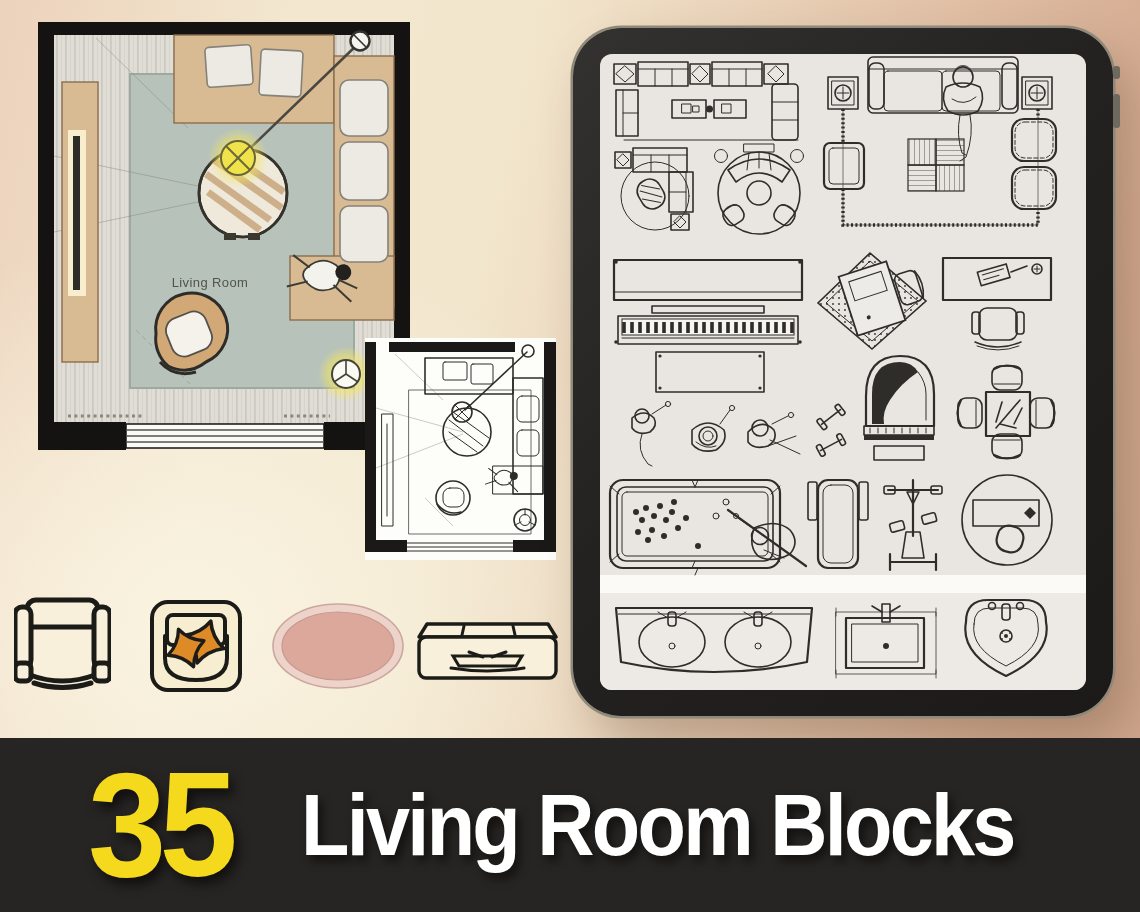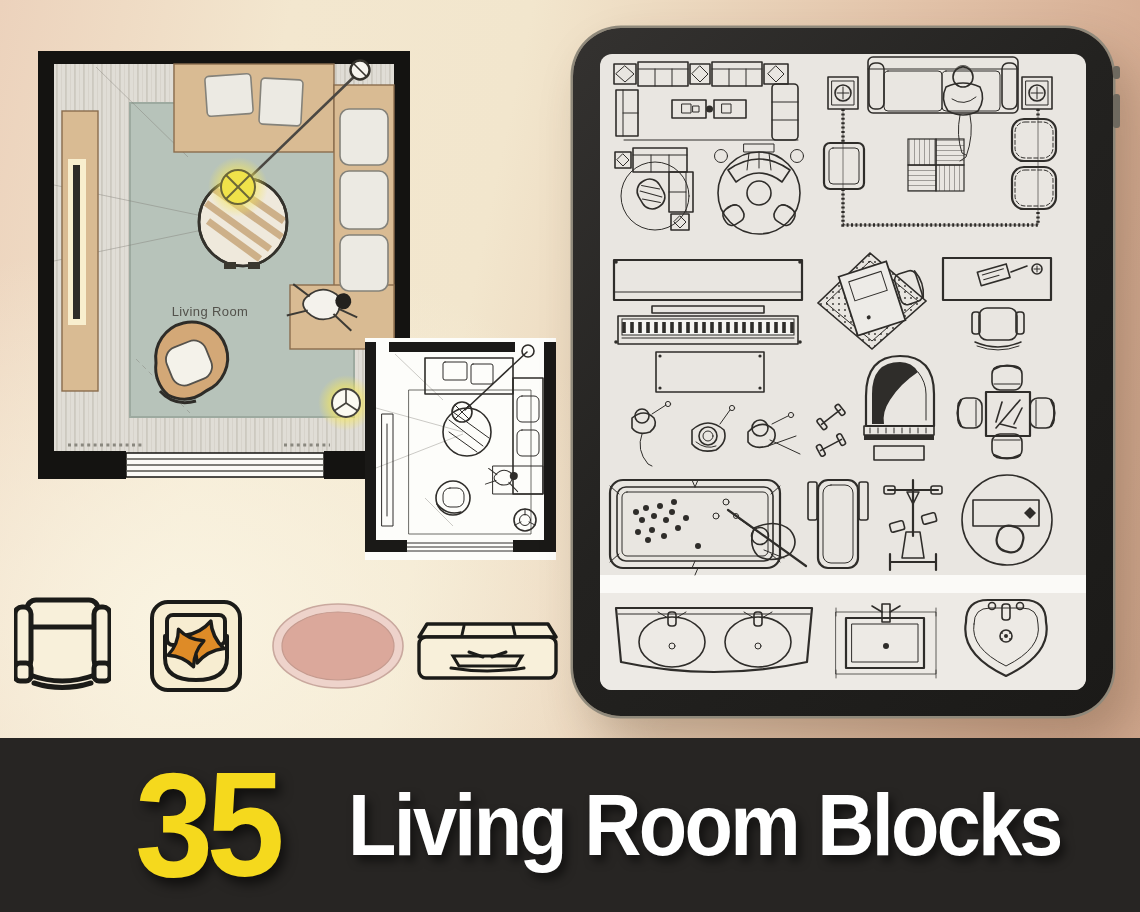--- a/index.html
+++ b/index.html
@@ -25,28 +25,28 @@
   .screen-divider{position:absolute;left:0;top:521px;width:486px;height:18px;background:#fbfaf7;}
   .screen-bottom{position:absolute;left:0;top:539px;width:486px;height:97px;background:#edeae5;}
   .blk{position:absolute;}
   .blk svg{display:block;overflow:visible;}
   .st{stroke:#2f2d2a;fill:none;stroke-width:1.6;stroke-linecap:round;stroke-linejoin:round;}
   .st1{stroke:#2f2d2a;fill:none;stroke-width:1;stroke-linecap:round;stroke-linejoin:round;}
   .st2{stroke:#2f2d2a;fill:none;stroke-width:2.2;stroke-linecap:round;stroke-linejoin:round;}
   .fl{fill:#2f2d2a;stroke:none;}
   .hz{stroke:#2f2d2a;fill:none;stroke-width:3.4;stroke-dasharray:2 2.4;}
   
-  .plan-color{left:38px;top:45px;width:432px;height:440px;}
+  .plan-color{left:38px;top:16px;width:432px;height:440px;}
   .plan-bw{left:365px;top:338px;width:191px;height:222px;background:#fdfdfa;}
   
   .icon-cell{position:absolute;}
   
   .banner{
     left:0;top:738px;width:1140px;height:174px;background:#272523;
-    display:flex;align-items:center;justify-content:flex-end;
+    display:flex;align-items:center;
   }
   .banner-count{
     margin-left:88px;font-size:148px;font-weight:900;letter-spacing:-7px;
     color:#f5d91d;line-height:1;transform:scaleX(.95);transform-origin:left center;
     text-shadow:5px 7px 12px rgba(0,0,0,.6);
   }
   .banner-title{
     margin-left:62px;font-size:88px;font-weight:900;letter-spacing:-3px;
     color:#ffffff;line-height:1;transform:scaleX(.9);transform-origin:left center;
     text-shadow:5px 6px 10px rgba(0,0,0,.55);

